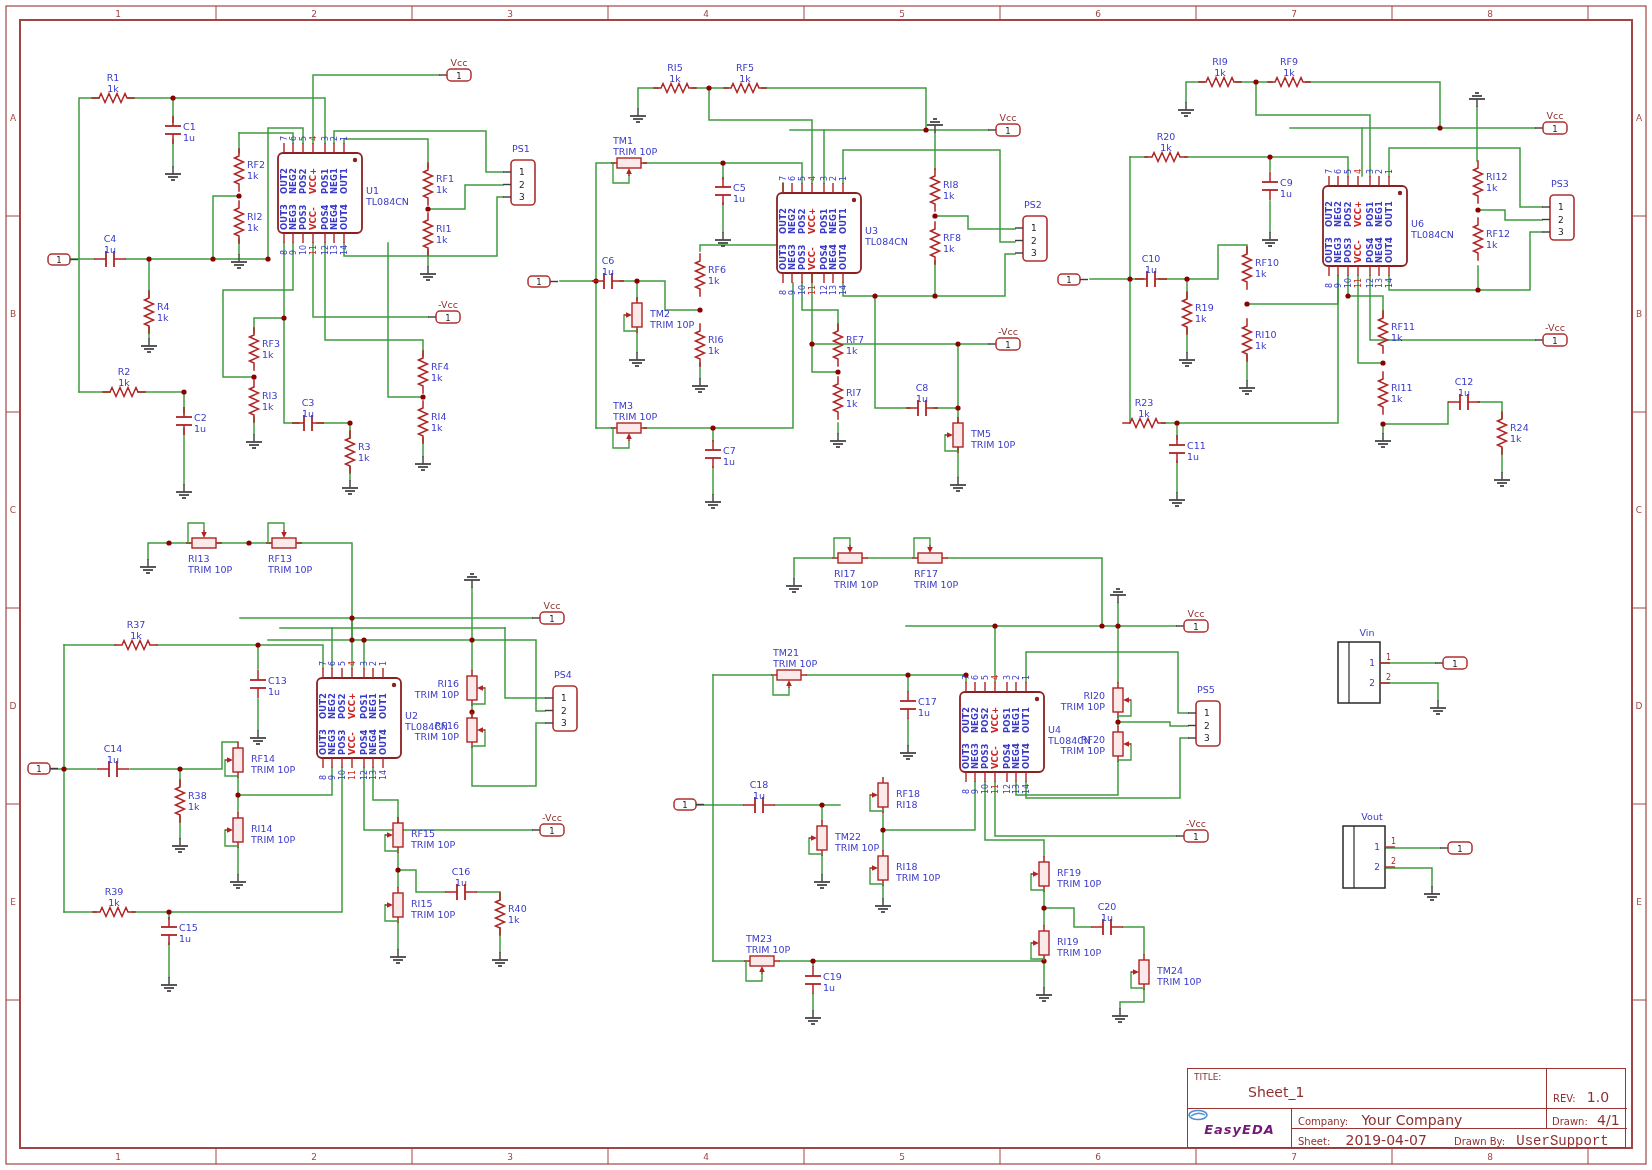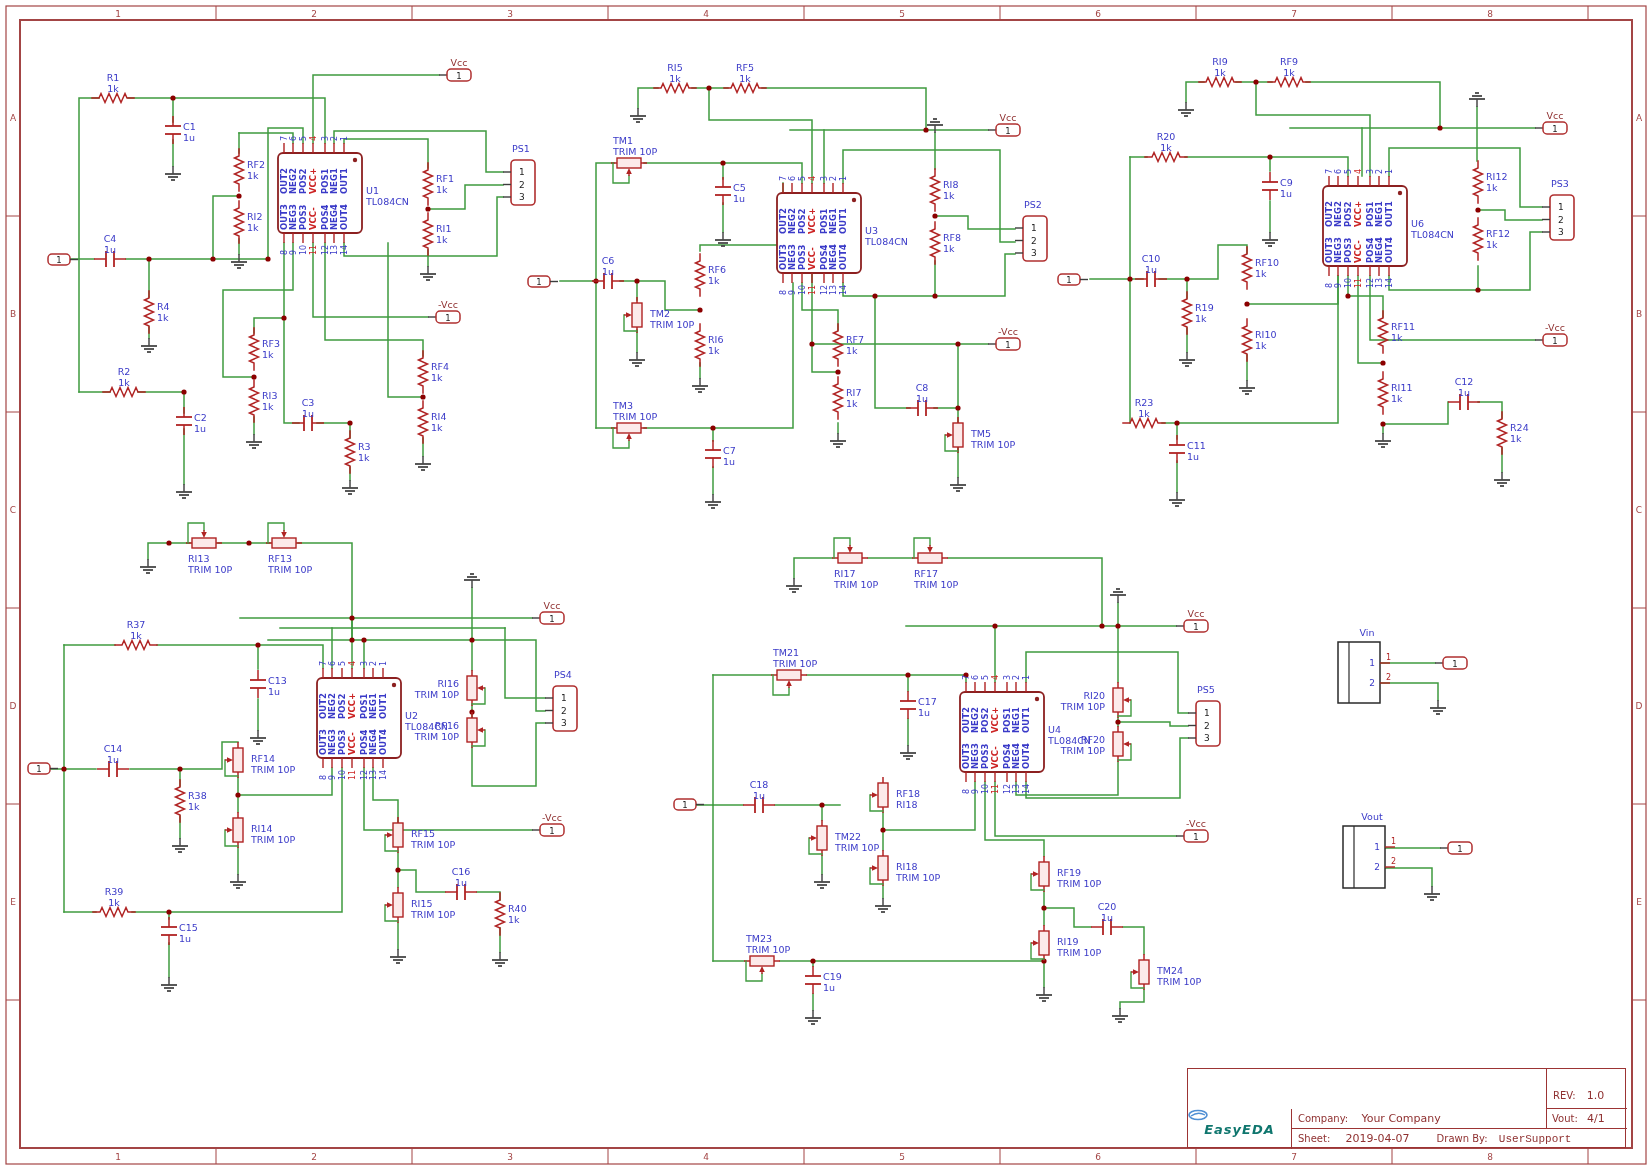--- a/index.html
+++ b/index.html
@@ -12,22 +12,22 @@
           border:1px solid #9c3434;color:#8f3030;font-size:10px;box-sizing:border-box;}
   #tblock .row1{position:absolute;left:0;top:0;width:358px;height:40px;border-bottom:1px solid #9c3434;box-sizing:border-box;}
   #tblock .rev{position:absolute;left:358px;top:0;width:81px;height:40px;border-left:1px solid #9c3434;border-bottom:1px solid #9c3434;box-sizing:border-box;}
   #tblock .logo{position:absolute;left:0;top:40px;width:103px;height:40px;box-sizing:border-box;
                 display:flex;align-items:center;justify-content:center;}
   #tblock .comp{position:absolute;left:103px;top:40px;width:255px;height:20px;border-left:1px solid #9c3434;border-bottom:1px solid #9c3434;box-sizing:border-box;padding:3px 0 0 6px;}
   #tblock .sheet{position:absolute;left:358px;top:40px;width:81px;height:20px;border-left:1px solid #9c3434;border-bottom:1px solid #9c3434;box-sizing:border-box;padding:3px 0 0 5px;}
   #tblock .date{position:absolute;left:103px;top:60px;width:336px;height:20px;border-left:1px solid #9c3434;box-sizing:border-box;padding:3px 0 0 6px;}
   #tblock .small{font-size:9px;}
   #tblock .big{font-size:14px;}
-  #tblock b{font-weight:normal;font-size:11px;}
-  .lg{color:#0f766e;font-style:italic;font-weight:bold;font-size:13px;letter-spacing:1px;}
+  #tblock b{font-weight:normal;font-size:14px;}
+  .lg{color:#701a75;font-style:italic;font-weight:bold;font-size:13px;letter-spacing:1px;}
 </style>
 </head>
 <body>
 
 <div id="stage">
   <svg id="sch" width="1652" height="1170" viewBox="0 0 1652 1170">
       <g>
         <rect x="6" y="6" width="1640" height="1158" fill="none" stroke="#a34545" stroke-width="1.2"></rect>
         <rect x="20" y="20" width="1612" height="1128" fill="none" stroke="#a34545" stroke-width="2"></rect>
         <line x1="216" y1="6" x2="216" y2="20" stroke="#a34545" stroke-width="1"></line>
@@ -1568,37 +1568,41 @@
         <text x="1455" y="666.5" font-size="8.5" fill="#222" text-anchor="middle">1</text>
       </g>
       <g>
         <line x1="1440" y1="848" x2="1448" y2="848" stroke="#3d3d3d" stroke-width="1.4"></line>
         <rect x="1448" y="842" width="24" height="12" rx="4" fill="#fff" stroke="#b03030" stroke-width="1.5"></rect>
         <text x="1460" y="851.5" font-size="8.5" fill="#222" text-anchor="middle">1</text>
       </g>
     </svg>
 
   <div id="tblock">
+    <div class="row1">
+      <div class="small" style="padding:3px 0 0 6px;">TITLE:</div>
+      <div class="big" style="padding:2px 0 0 60px;">Sheet_1</div>
+    </div>
     <div class="rev" style="padding-top:20px;padding-left:6px;">
       <span>REV:</span>
       <b style="padding-left:8px;">1.0</b>
     </div>
     <div class="logo">
       <svg width="20" height="12" viewBox="0 0 20 12">
         <ellipse cx="10" cy="6" rx="9" ry="4.5" fill="none" stroke="#4f8fd4" stroke-width="1.6"></ellipse>
         <path d="M3 7 Q10 2 17 6" fill="none" stroke="#4f8fd4" stroke-width="1.4"></path>
       </svg>
       <span class="lg">EasyEDA</span>
     </div>
     <div class="comp">
       <span>Company:</span>
       <b style="padding-left:10px;margin-top:27px;">Your Company</b>
     </div>
     <div class="sheet">
-      <span>Vout:</span>
+      <span>Drawn:</span>
       <b style="padding-left:6px;">4/1</b>
     </div>
     <div class="date">
       <span>Sheet:</span>
       <b style="padding-left:12px;">2019-04-07</b>
       <span style="padding-left:24px;">Drawn By:</span>
       <b style="padding-left:8px;font-family:Liberation Mono, monospace;">UserSupport</b>
     </div>
   </div>
 </div>

